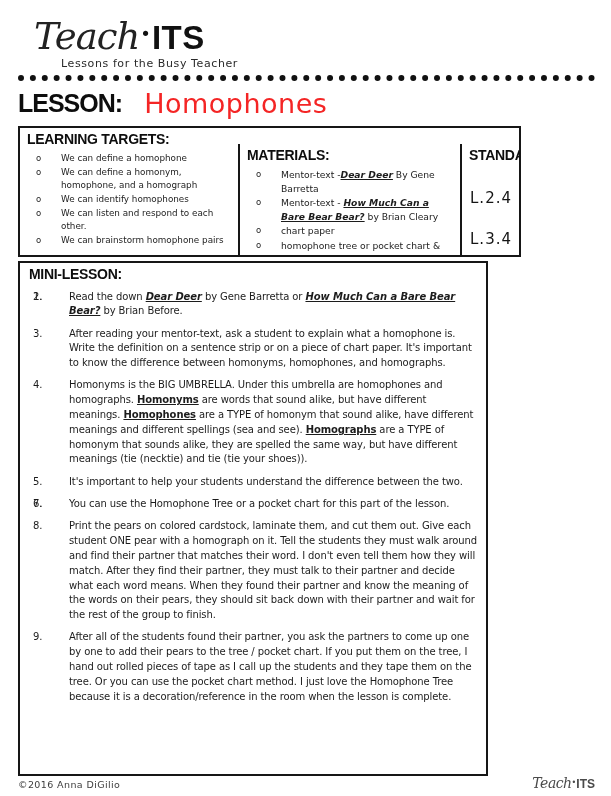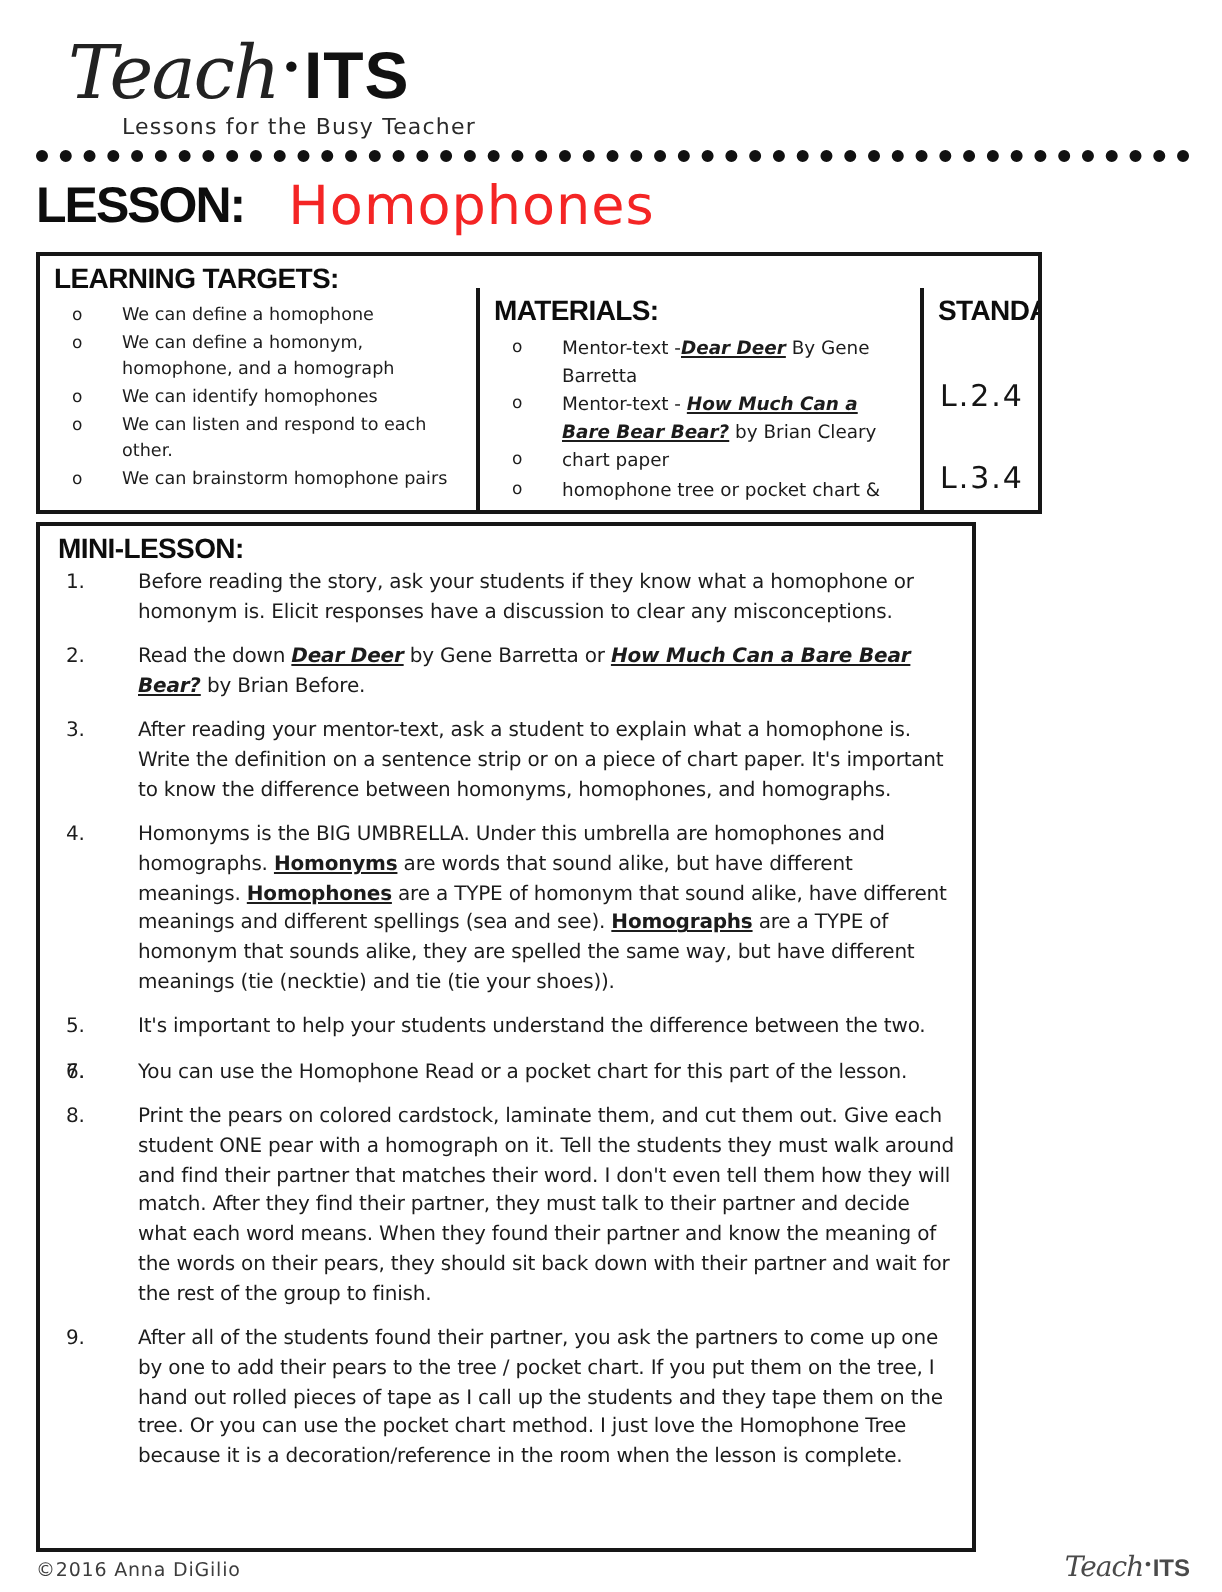--- a/index.html
+++ b/index.html
@@ -153,27 +153,27 @@
       <div class="standards-body" id="standards-list">
           <div class="standard-code">L.2.4</div>
           <div class="standard-code">L.3.4</div>
         </div>
     </div>
   </section>
 
   <section class="mini-lesson">
     <h2 class="box-heading">MINI-LESSON:</h2>
     <ol class="mini-list" id="mini-list">
-        <li><span class="num">1.</span><span class="step-text"><span>Before reading the story, ask your students if they know what a homophone or homonym is.  Elicit responses have a discussion to clear any misconceptions.</span></span></li>
+        <li><span class="num">1.</span></li>
         <li><span class="num">2.</span><span class="step-text"><span>Read the down </span><span class="seg-title">Dear Deer</span><span> by Gene Barretta or </span><span class="seg-title">How Much Can a Bare Bear Bear?</span><span> by Brian Before.</span></span></li>
         <li><span class="num">3.</span><span class="step-text"><span>After reading your mentor-text, ask a student to explain what a homophone is. Write the definition on a sentence strip or on a piece of chart paper. It's important to know the difference between homonyms, homophones, and homographs.</span></span></li>
         <li><span class="num">4.</span><span class="step-text"><span>Homonyms is the BIG UMBRELLA. Under this umbrella are homophones and homographs. </span><span class="seg-bold-underline">Homonyms</span><span> are words that sound alike, but have different meanings. </span><span class="seg-bold-underline">Homophones</span><span> are a TYPE of homonym that sound alike, have different meanings and different spellings (sea and see). </span><span class="seg-bold-underline">Homographs</span><span> are a TYPE of homonym that sounds alike, they are spelled the same way, but have different meanings (tie (necktie) and tie (tie your shoes)).</span></span></li>
         <li><span class="num">5.</span><span class="step-text"><span>It's important to help your students understand the difference between the two.</span></span></li>
         <li><span class="num">6.</span></li>
-        <li><span class="num">7.</span><span class="step-text"><span>You can use the Homophone Read or a pocket chart for this part of the lesson.</span></span></li>
+        <li><span class="num">7.</span><span class="step-text"><span>You can use the Homophone Tree or a pocket chart for this part of the lesson.</span></span></li>
         <li><span class="num">8.</span><span class="step-text"><span>Print the pears on colored cardstock, laminate them, and cut them out. Give each student ONE pear with a homograph on it.  Tell the students they must walk around and find their partner that matches their word.  I don't even tell them how they will match.  After they find their partner, they must talk to their partner and decide what each word means. When they found their partner and know the meaning of the words on their pears, they should sit back down with their partner and wait for the rest of the group to finish.</span></span></li>
         <li><span class="num">9.</span><span class="step-text"><span>After all of the students found their partner, you ask the partners to come up one by one to add their pears to the tree / pocket chart.  If you put them on the tree, I hand out rolled pieces of tape as I call up the students and they tape them on the tree.  Or you can use the pocket chart method.  I just love the Homophone Tree because it is a decoration/reference in the room when the lesson is complete.</span></span></li>
       </ol>
   </section>
 
   <footer class="footer">
     <span class="copyright">©2016 Anna DiGilio</span>
     <span class="footer-logo">
       <span class="f-script">Teach</span><span class="f-dot">•</span><span class="f-bold">ITS</span>
     </span>

